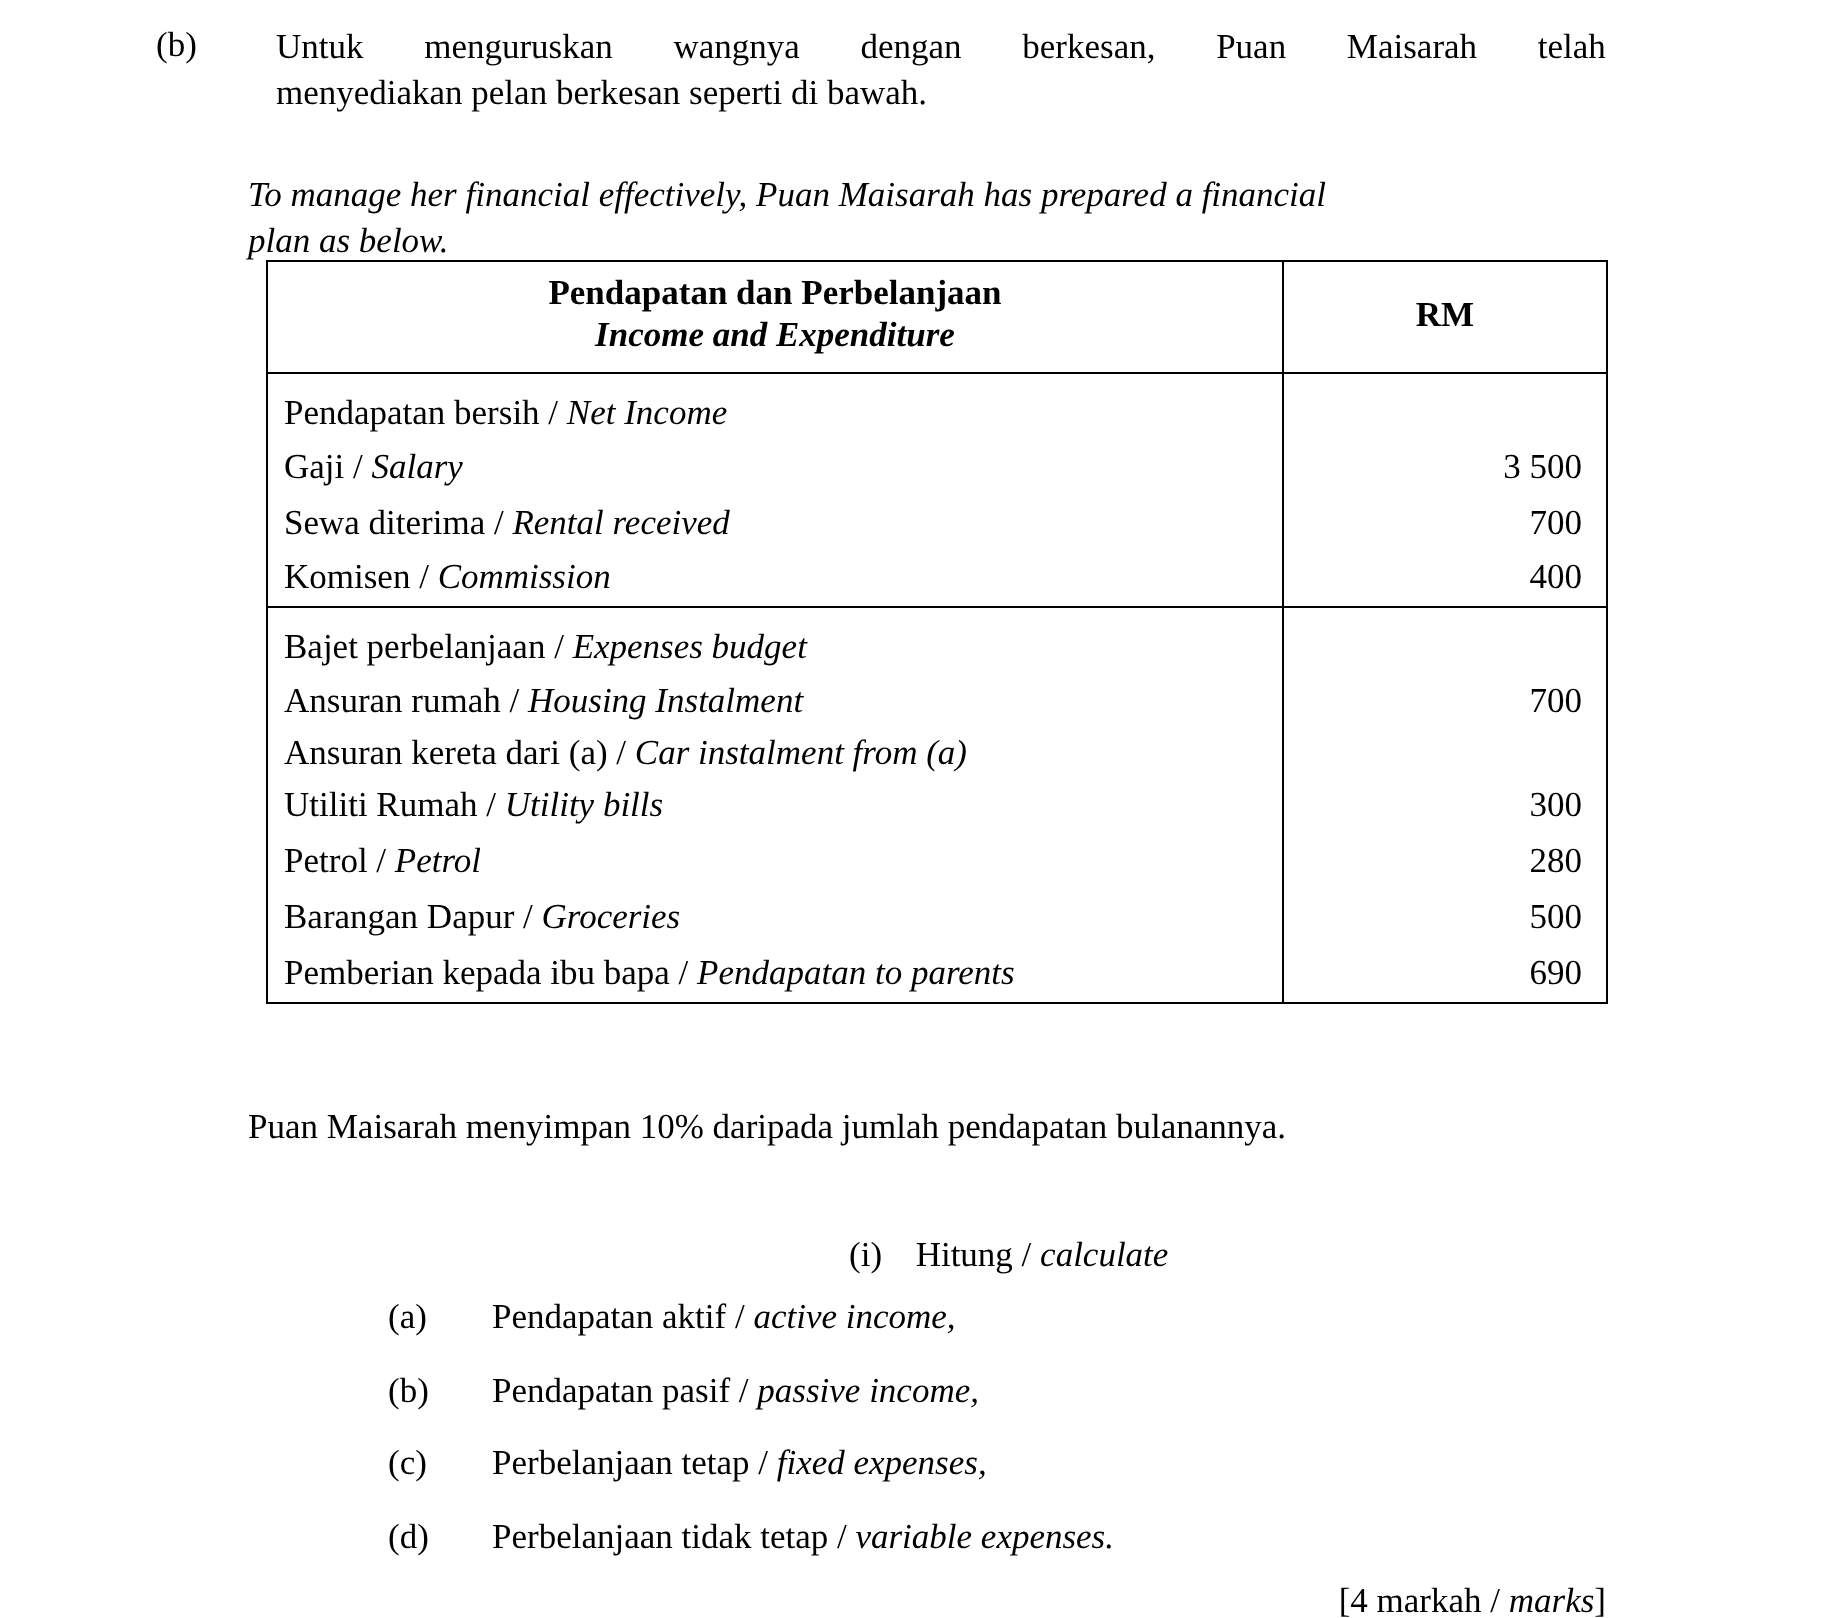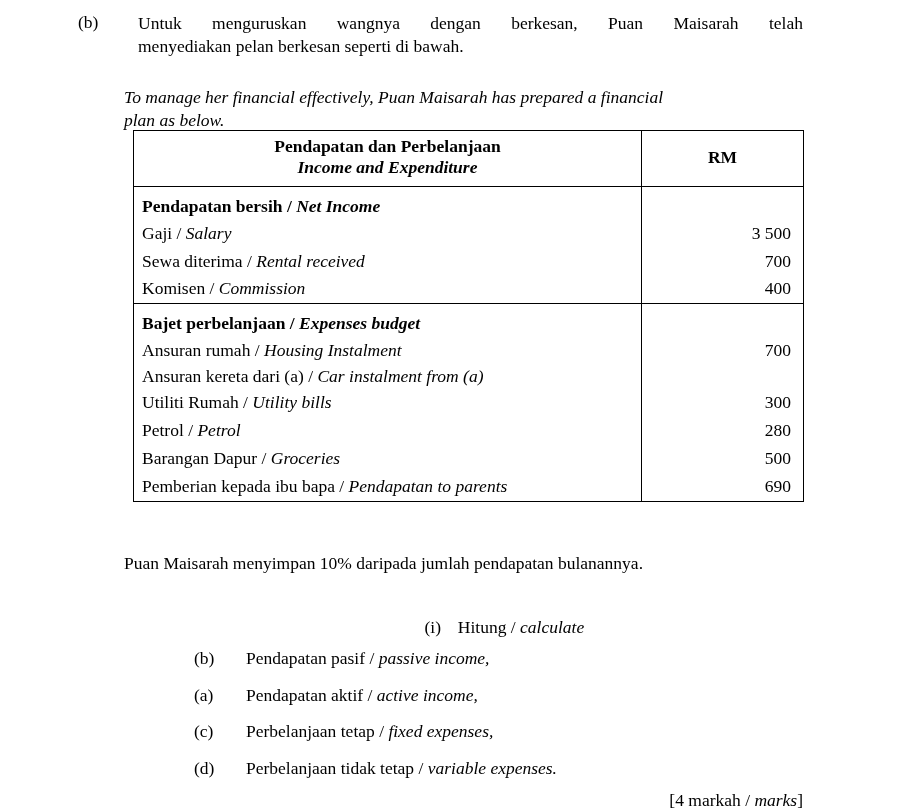--- a/index.html
+++ b/index.html
@@ -83,21 +83,21 @@
     border-bottom: 1.6px solid #000;
     text-align: center;
     font-weight: bold;
     padding: 5px 0 7px 0;
     line-height: 1.22;
   }
   .thead-row .col-desc { border-right: 1.6px solid #000; }
   .thead-row .en { font-style: italic; display: block; }
 
   .sect-row td {
-    font-weight: bold;
+    font-weight: normal;
     padding: 9px 0 3px 8px;
     line-height: 1.2;
   }
   .sect-row .en { font-style: italic; }
   .sect-row .col-desc { border-right: 1.6px solid #000; }
   .sect-row .col-rm { border-left: 0; }
 
   .item-row td {
     padding: 3px 0 3px 8px;
     line-height: 1.25;
@@ -284,24 +284,24 @@
   <span class="ms">Puan Maisarah menyimpan 10% daripada jumlah pendapatan bulanannya.</span>
 </div>
 
 <div class="q-list">
   <div class="q-item">
     <span class="q-marker">(i)</span><span class="q-text"><span>Hitung / </span><span class="en">calculate</span></span>
   </div>
 
   <div class="sub-list">
     <div class="sub-item">
-      <span class="sub-marker">(b)</span><span class="sub-text"><span>Pendapatan pasif / </span><span class="en">passive income,</span></span>
+      <span class="sub-marker">(a)</span><span class="sub-text"><span>Pendapatan aktif / </span><span class="en">active income,</span></span>
     </div>
     <div class="sub-item">
-      <span class="sub-marker">(a)</span><span class="sub-text"><span>Pendapatan aktif / </span><span class="en">active income,</span></span>
+      <span class="sub-marker">(b)</span><span class="sub-text"><span>Pendapatan pasif / </span><span class="en">passive income,</span></span>
     </div>
     <div class="sub-item">
       <span class="sub-marker">(c)</span><span class="sub-text"><span>Perbelanjaan tetap / </span><span class="en">fixed expenses,</span></span>
     </div>
     <div class="sub-item">
       <span class="sub-marker">(d)</span><span class="sub-text"><span>Perbelanjaan tidak tetap / </span><span class="en">variable expenses.</span></span>
     </div>
   </div>
 </div>
 

